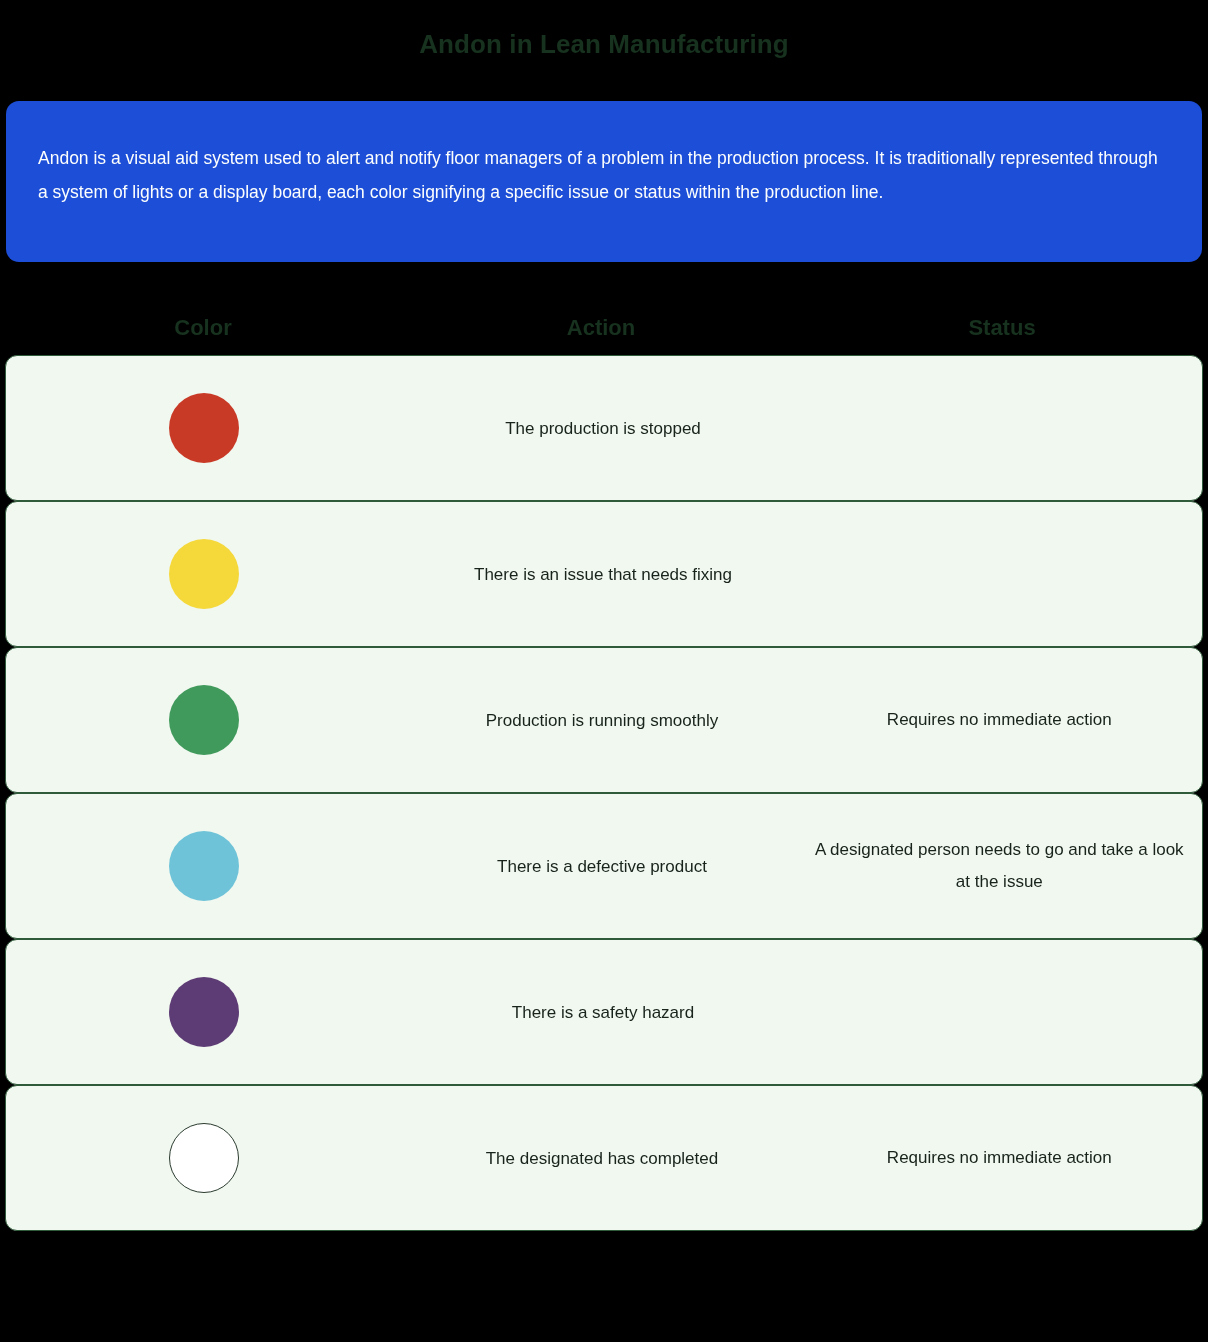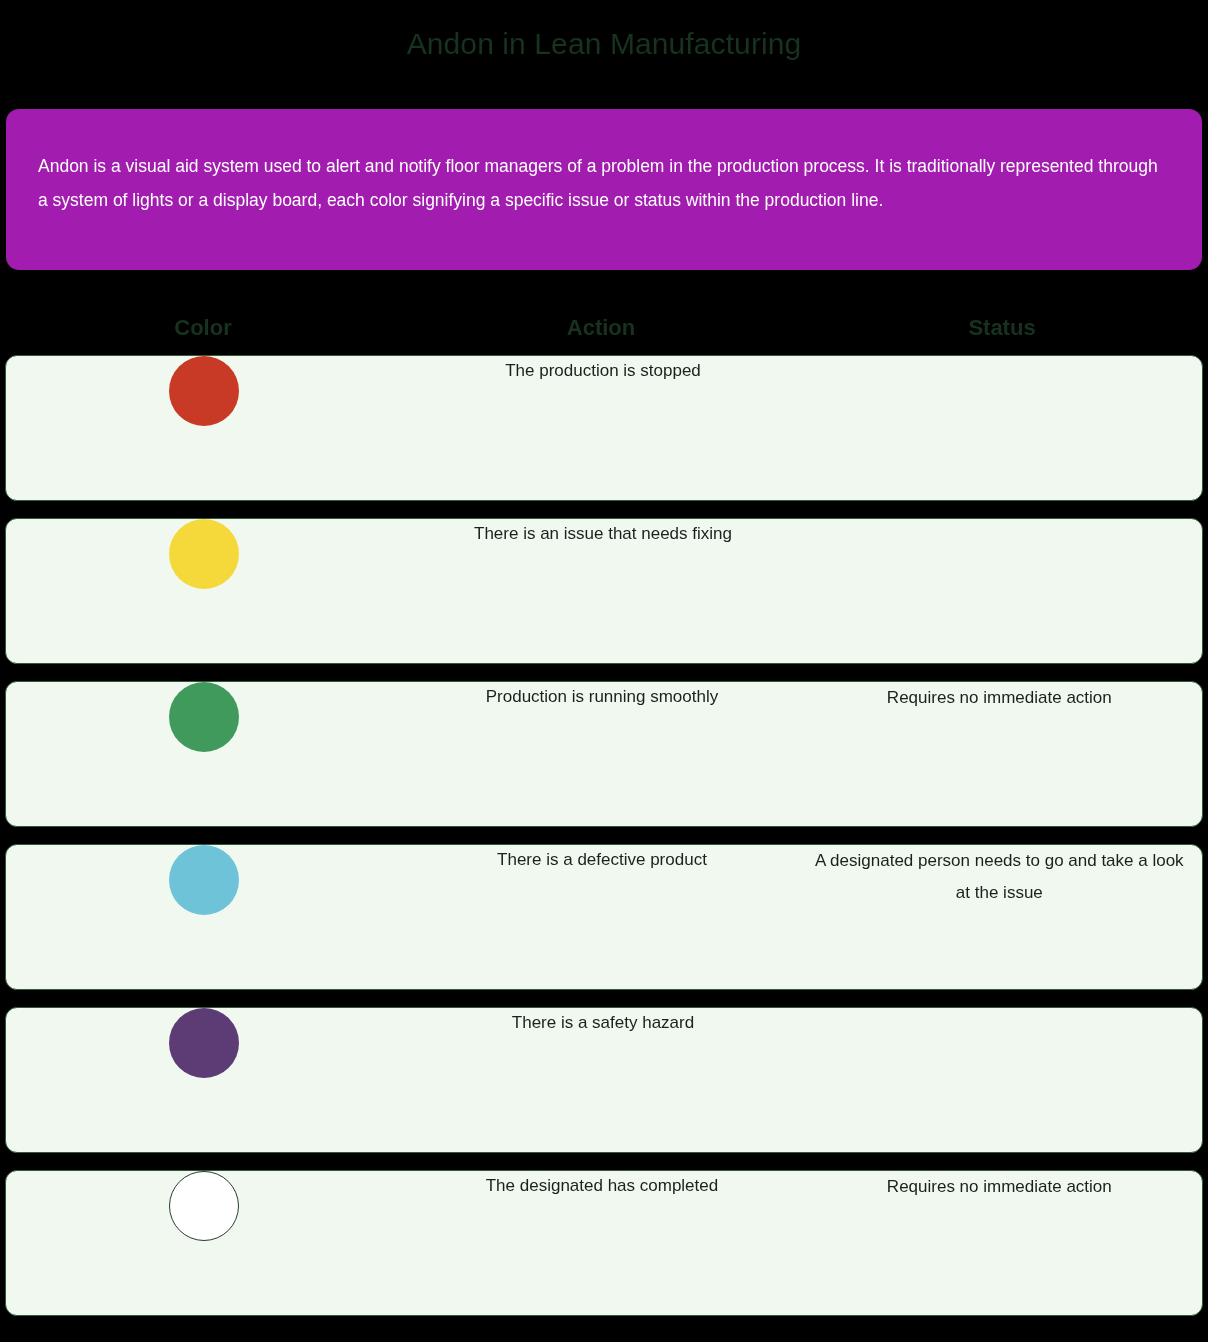--- a/index.html
+++ b/index.html
@@ -23,36 +23,36 @@
     box-sizing: border-box;
   }
 
   
   .page-title {
     position: absolute;
     top: 27px;
     left: 0;
     width: 1208px;
     text-align: center;
-    font-size: 30px;
-    font-weight: normal;
+    font-size: 26px;
+    font-weight: bold;
     letter-spacing: 0.1px;
     color: #17321e;
     line-height: 34px;
   }
 
   
   .intro-panel {
     position: absolute;
-    top: 109px;
+    top: 101px;
     left: 6px;
     width: 1196px;
     height: 161px;
     box-sizing: border-box;
-    background: #a21caf;
+    background: #1d4ed8;
     border-radius: 13px;
     padding: 40px 34px 0 32px;
   }
   .intro-text {
     color: #fdfffd;
     font-size: 17.5px;
     line-height: 34px;
     text-align: left;
     margin: 0;
   }
@@ -84,23 +84,22 @@
     left: 5px;
     width: 1198px;
   }
   .row-card {
     box-sizing: border-box;
     width: 1198px;
     height: 146px;
     background: #f1f8f0;
     border: 1px solid #2f5b3a;
     border-radius: 12px;
-    margin-bottom: 17px;
     display: flex;
-    align-items: flex-start;
+    align-items: center;
   }
   .cell-color {
     width: 396px;
     display: flex;
     align-items: center;
     justify-content: center;
   }
   .swatch {
     width: 70px;
     height: 70px;

